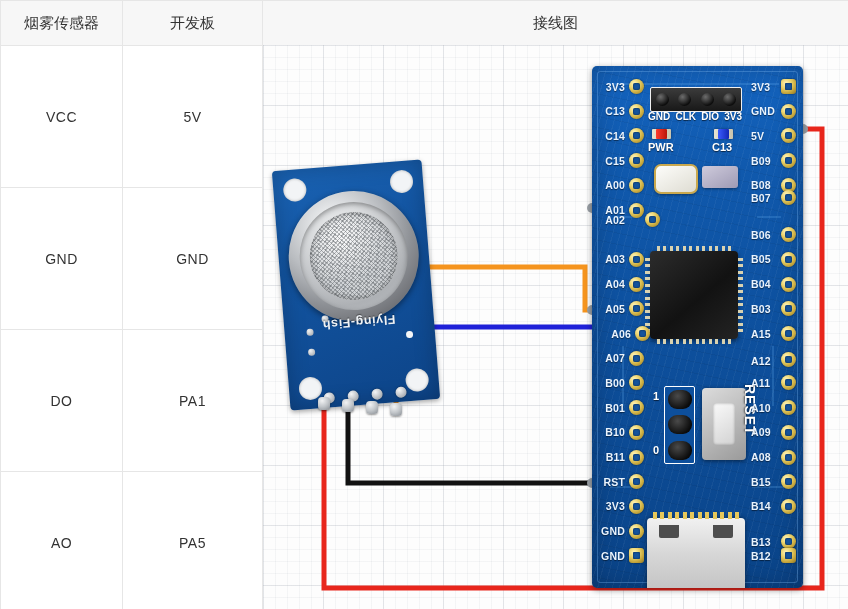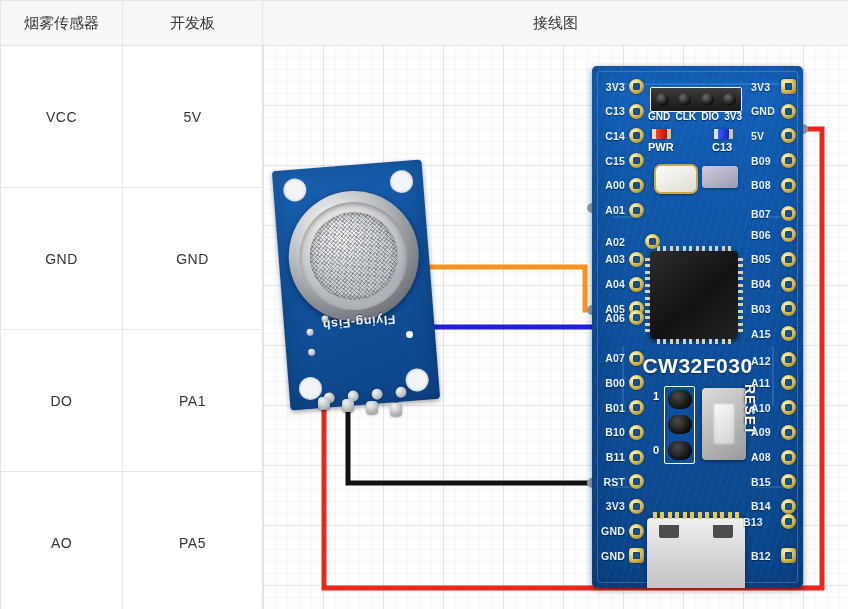--- a/index.html
+++ b/index.html
@@ -415,21 +415,20 @@
             <i></i>
             <i></i>
             <i></i>
             <i></i>
             <i></i>
             <i></i>
             <i></i>
           </div>
       </div>
 
-      <div class="boardname">CW32F030</div>
 
       <div class="jmp">
         <i></i>
         <i></i>
         <i></i>
       </div>
       <div class="jmplbl" style="left:61px;top:324px;">1</div>
       <div class="jmplbl" style="left:61px;top:378px;">0</div>
 
       <div class="rstbtn">
@@ -476,37 +475,37 @@
             <span class="plabel">C15</span>
           </div>
           <div class="padrow l" style="top: 110.8px; align-items: center;">
             <div class="pad"></div>
             <span class="plabel">A00</span>
           </div>
           <div class="padrow l" style="top: 135.5px;">
             <div class="pad"></div>
             <span class="plabel">A01</span>
           </div>
-          <div class="padrow l" style="top: 167px; gap: 16px;">
+          <div class="padrow l" style="top: 145px; gap: 16px;">
             <div class="pad"></div>
             <span class="plabel">A02</span>
           </div>
           <div class="padrow l" style="top: 184.9px;">
             <div class="pad"></div>
             <span class="plabel">A03</span>
           </div>
           <div class="padrow l" style="top: 209.6px;">
             <div class="pad"></div>
             <span class="plabel">A04</span>
           </div>
           <div class="padrow l" style="top: 234.3px;">
             <div class="pad"></div>
             <span class="plabel">A05</span>
           </div>
-          <div class="padrow l" style="top: 243px;">
+          <div class="padrow l" style="top: 259px; padding-left: 6px;">
             <div class="pad"></div>
             <span class="plabel">A06</span>
           </div>
           <div class="padrow l" style="top: 283.7px;">
             <div class="pad"></div>
             <span class="plabel">A07</span>
           </div>
           <div class="padrow l" style="top: 308.4px;">
             <div class="pad"></div>
             <span class="plabel">B00</span>
@@ -554,21 +553,21 @@
             <span class="plabel">5V</span>
           </div>
           <div class="padrow r" style="top: 86.1px; margin-left: 20px;">
             <div class="pad"></div>
             <span class="plabel">B09</span>
           </div>
           <div class="padrow r" style="top: 110.8px;">
             <div class="pad"></div>
             <span class="plabel">B08</span>
           </div>
-          <div class="padrow r" style="top: 139px; padding-left: 34px;">
+          <div class="padrow r" style="top: 123px; padding-left: 34px;">
             <div class="pad"></div>
             <span class="plabel">B07</span>
           </div>
           <div class="padrow r" style="top: 160.2px;">
             <div class="pad"></div>
             <span class="plabel">B06</span>
           </div>
           <div class="padrow r" style="top: 184.9px;">
             <div class="pad"></div>
             <span class="plabel">B05</span>
@@ -606,21 +605,21 @@
             <span class="plabel">A08</span>
           </div>
           <div class="padrow r" style="top: 407.2px;">
             <div class="pad"></div>
             <span class="plabel">B15</span>
           </div>
           <div class="padrow r" style="top: 431.9px;">
             <div class="pad"></div>
             <span class="plabel">B14</span>
           </div>
-          <div class="padrow r" style="top: 447px; gap: 8px;">
+          <div class="padrow r" style="top: 467px;">
             <div class="pad"></div>
             <span class="plabel">B13</span>
           </div>
           <div class="padrow r" style="top: 481.3px;">
             <div class="pad sq"></div>
             <span class="plabel">B12</span>
           </div>
         </div>
     </div>
 

